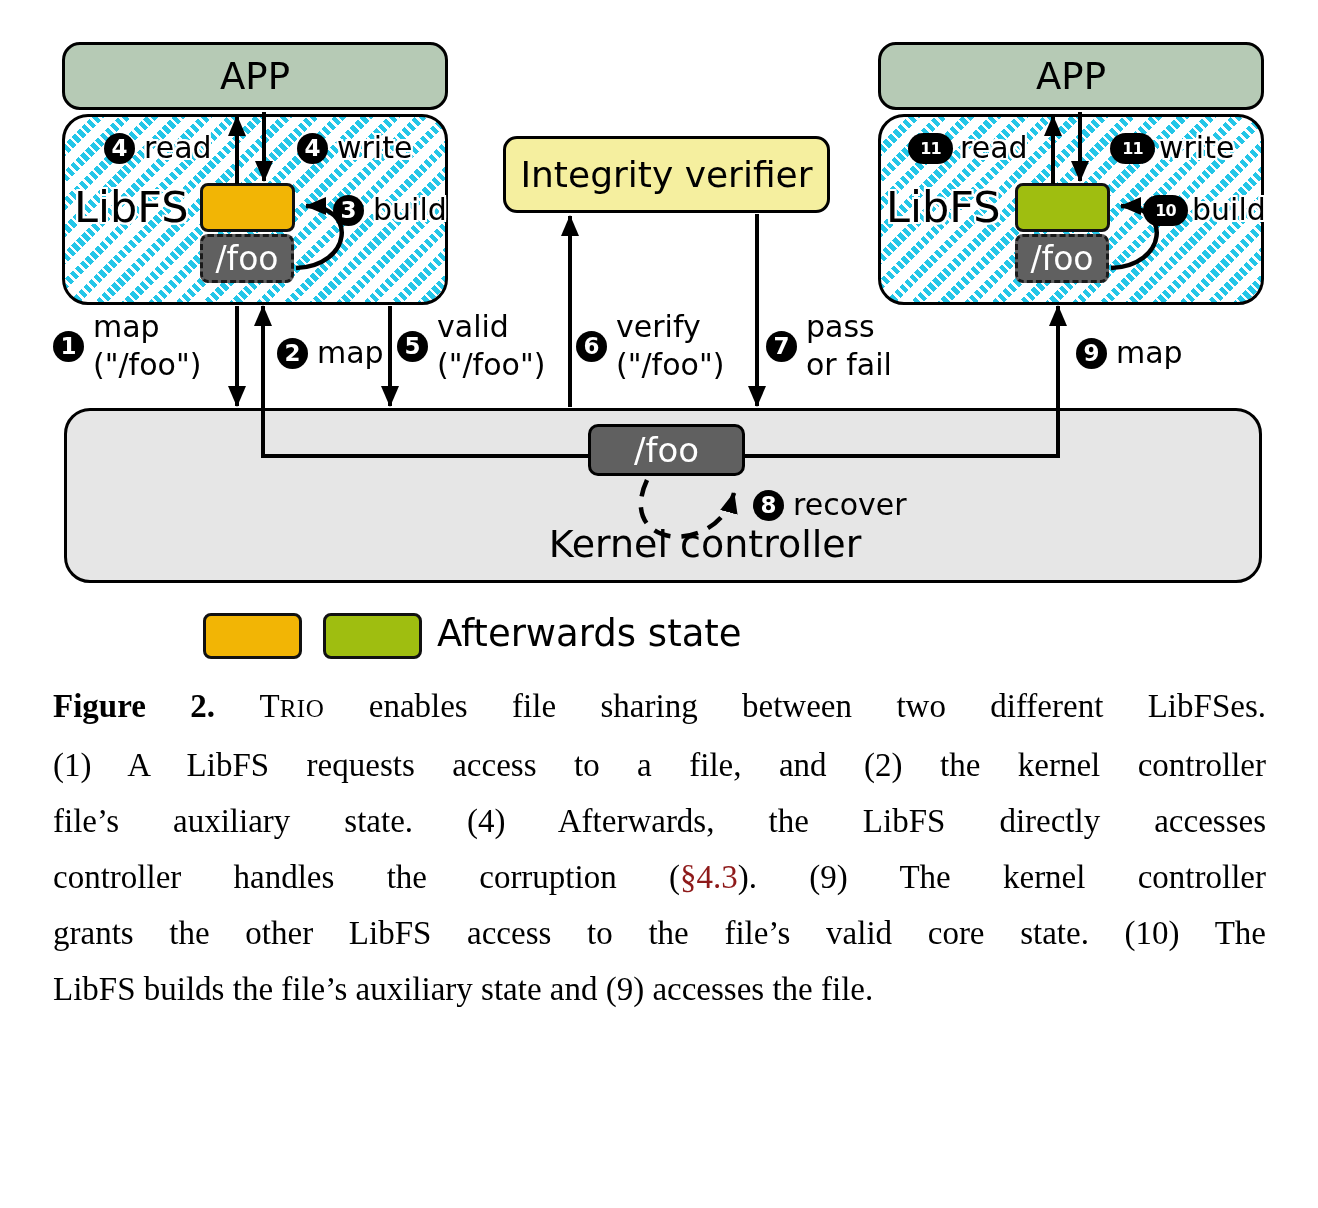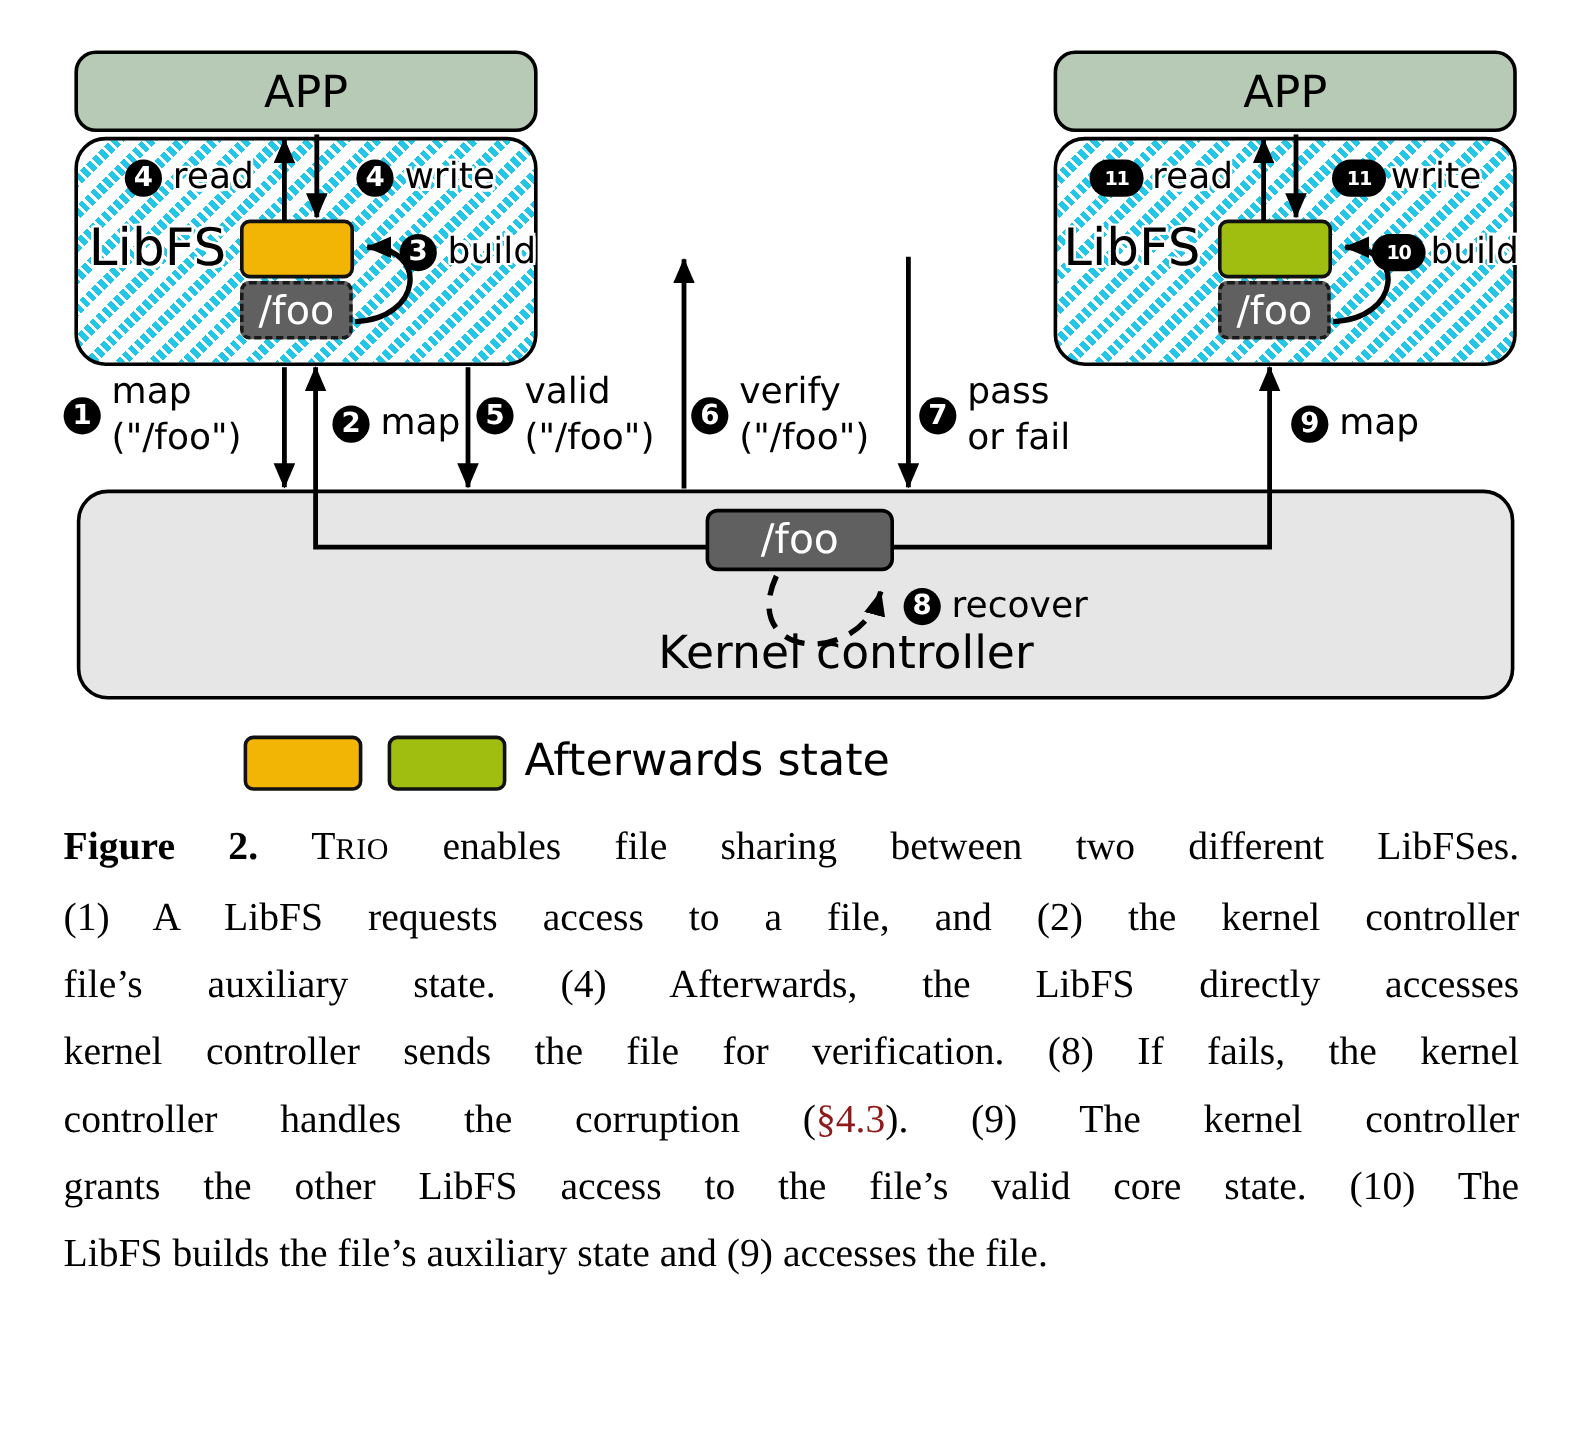--- a/index.html
+++ b/index.html
@@ -59,20 +59,23 @@
 
 <div class="abs" style="left:0;top:0;width:1318px;height:665px;">
 
   <div class="box libfs" style="left:62px;top:114px;width:386px;height:191px;"></div>
   <div class="box libfs" style="left:878px;top:114px;width:386px;height:191px;"></div>
   <div class="box app" style="left:62px;top:42px;width:386px;height:68px;">
       <span>APP</span>
     </div>
   <div class="box app" style="left:878px;top:42px;width:386px;height:68px;">
       <span>APP</span>
+    </div>
+  <div class="box verifier" style="left:503px;top:136px;width:327px;height:77px;">
+      <span>Integrity verifier</span>
     </div>
   <div class="box kernel" style="left:64px;top:408px;width:1198px;height:175px;"></div>
 
   <div class="box aux orange" style="left:200px;top:183px;width:95px;height:49px;"></div>
   <div class="box foo" style="left:200px;top:234px;width:94px;height:49px;">
       <span>/foo</span>
     </div>
   <div class="box aux green" style="left:1015px;top:183px;width:95px;height:49px;"></div>
   <div class="box foo" style="left:1015px;top:234px;width:94px;height:49px;">
       <span>/foo</span>
@@ -175,17 +178,16 @@
 
   <div class="legend-swatch" style="left:203px;top:613px;width:99px;height:46px;background:var(--aux-orange);"></div>
   <div class="legend-swatch" style="left:323px;top:613px;width:99px;height:46px;background:var(--aux-green);"></div>
   <div class="abs legend-label" style="left:437px;top:612px;">Afterwards state</div>
 </div>
 
 <div class="caption">
   <div class="cap-line"><span class="bold">Figure 2. </span><span><span>T</span><span class="trio-rest">RIO</span></span><span> enables file sharing between two different LibFSes.</span></div>
   <div class="cap-line">(1) A LibFS requests access to a file, and (2) the kernel controller</div>
   <div class="cap-line">file’s auxiliary state. (4) Afterwards, the LibFS directly accesses</div>
-  <div class="cap-line">kernel controller sends the file for verification. (8) If fails, the kernel</div>
   <div class="cap-line"><span>controller handles the corruption (</span><span class="seclink">§4.3</span><span>). (9) The kernel controller</span></div>
   <div class="cap-line">grants the other LibFS access to the file’s valid core state. (10) The</div>
   <div class="cap-line last">LibFS builds the file’s auxiliary state and (9) accesses the file.</div>
 </div>
 
 </body></html>

